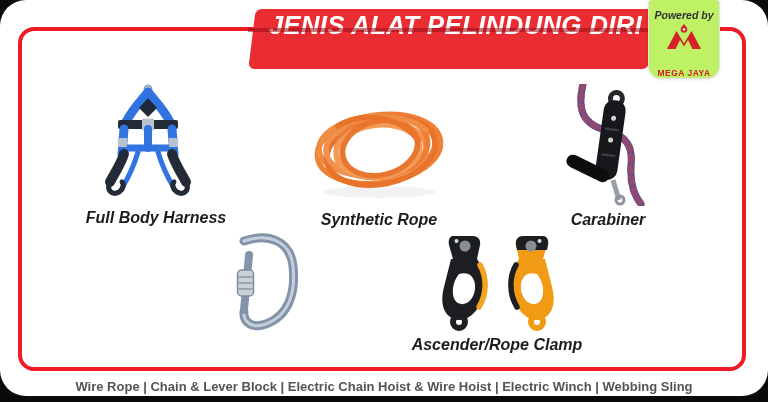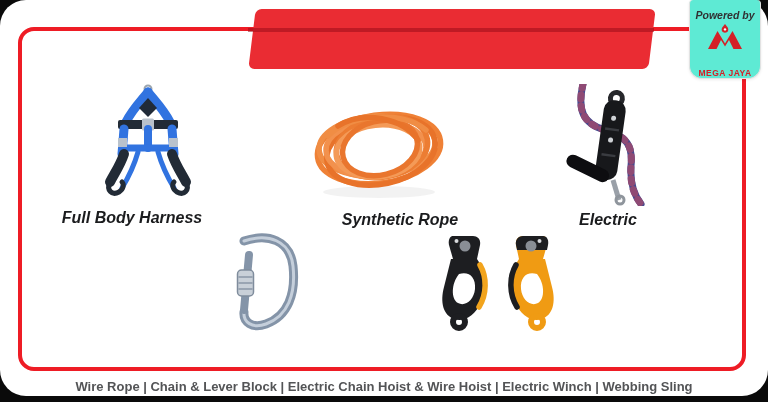--- a/index.html
+++ b/index.html
@@ -7,41 +7,42 @@
   .card{position:absolute;left:0;top:0;width:768px;height:396px;background:#ffffff;border-radius:26px;}
   .red-frame{position:absolute;left:18px;top:27px;width:728px;height:344px;
     border:4px solid #ee1c25;border-radius:16px;box-sizing:border-box;z-index:1;}
   .banner-bg{position:absolute;left:252px;top:9px;width:400px;height:60px;background:#ea2c33;
     border-radius:6px;transform:skewX(-7deg);z-index:2;}
   .banner-text{position:absolute;left:242px;top:9px;width:400px;height:60px;z-index:3;
     text-align:right;color:#ffffff;font-weight:800;font-style:italic;font-size:26px;
     line-height:30px;letter-spacing:0.2px;padding-top:1px;}
   .line-overlay{position:absolute;left:248px;top:28px;width:406px;height:4px;
     background:rgba(155,13,23,0.55);z-index:4;}
-  .badge{position:absolute;left:689px;top:0;width:70px;height:78px;background:#5eead4;
+  .badge{position:absolute;left:648px;top:0;width:70px;height:78px;background:#bef264;
     border:1px solid #e2e2e2;border-top:none;border-radius:4px 4px 13px 13px;z-index:5;
     box-shadow:0 1px 3px rgba(0,0,0,0.08);}
   .powered{margin-top:9px;text-align:center;font-style:italic;font-size:10.5px;color:#303032;font-weight:600;}
   .logo-wrap{text-align:center;margin-top:3px;line-height:0;}
   .brand{text-align:center;color:#d42027;font-weight:800;font-size:8.5px;letter-spacing:0.5px;margin-top:17px;}
   .fig{position:absolute;z-index:2;line-height:0;}
   .plabel{position:absolute;z-index:2;transform:translateX(-50%);font-weight:700;font-style:italic;
     font-size:16px;color:#1b1c1e;white-space:nowrap;}
   .footer{position:absolute;left:0;top:379px;width:768px;text-align:center;font-size:13px;
     font-weight:600;color:#535456;z-index:2;}
 </style>
 </head>
 <body>
 
 <div class="card">
 
   <div class="red-frame"></div>
 
   <div class="banner-bg"></div>
   <div class="banner-text">
+    <div>JENIS ALAT PELINDUNG DIRI</div>
   </div>
   <div class="line-overlay"></div>
 
   <div class="badge">
     <div class="powered">Powered by</div>
     <div class="logo-wrap">
       <svg width="40" height="27" viewBox="0 0 40 27">
         <path d="M20,0 c2.2,3 4,4.2 3,7 c-0.9,2.3 -5.1,2.3 -6,0 c-1,-2.8 0.8,-4 3,-7 z" fill="#d42027"></path>
         <circle cx="20" cy="5.4" r="1.2" fill="#ffffff"></circle>
         <path d="M3,25 L12.5,7 L20,19.5 L27.5,7 L37,25 L28.5,25 L24,16 L20,22.5 L16,16 L11.5,25 Z" fill="#d42027"></path>
@@ -67,60 +68,60 @@
         <rect x="87" y="56" width="9" height="9" fill="#b9c2cc" stroke="none"></rect>
         <path d="M42,72 C38,84 32,92 28,100" stroke="#222b36" stroke-width="10"></path>
         <path d="M90,72 C94,84 100,92 104,100" stroke="#222b36" stroke-width="10"></path>
         <path d="M56,70 C52,84 46,96 40,106" stroke="#3173e0" stroke-width="5"></path>
         <path d="M76,70 C80,84 86,96 92,106" stroke="#3173e0" stroke-width="5"></path>
         <path d="M28,100 c-4,8 2,14 9,10 c5,-3 5,-8 3,-10" stroke="#222b36" stroke-width="5"></path>
         <path d="M104,100 c4,8 -2,14 -9,10 c-5,-3 -5,-8 -3,-10" stroke="#222b36" stroke-width="5"></path>
       </g>
     </svg>
   </div>
-  <div class="plabel" style="left:132px;top:209px;">Full Body Harness</div>
+  <div class="plabel" style="left:156px;top:209px;">Full Body Harness</div>
 
   <div class="fig" style="left:308px;top:96px;">
     <svg width="142" height="104" viewBox="0 0 142 104">
       <ellipse cx="71" cy="96" rx="56" ry="6" fill="rgba(0,0,0,0.05)"></ellipse>
       <g fill="none" stroke-linecap="round">
         <ellipse cx="71" cy="53" rx="62" ry="34" stroke="#ef8136" stroke-width="5.5" transform="rotate(-8 71 53)"></ellipse>
         <ellipse cx="69" cy="50" rx="58" ry="30" stroke="#f08d44" stroke-width="5.5" transform="rotate(-4 69 50)"></ellipse>
         <ellipse cx="73" cy="55" rx="55" ry="33" stroke="#e8732a" stroke-width="5.5" transform="rotate(-12 73 55)"></ellipse>
         <ellipse cx="68" cy="53" rx="50" ry="28" stroke="#f2914d" stroke-width="5.5" transform="rotate(-2 68 53)"></ellipse>
         <ellipse cx="74" cy="51" rx="46" ry="30" stroke="#ec7d33" stroke-width="5.5" transform="rotate(-10 74 51)"></ellipse>
         <ellipse cx="70" cy="55" rx="42" ry="26" stroke="#f49a57" stroke-width="5.5" transform="rotate(-6 70 55)"></ellipse>
         <ellipse cx="72" cy="52" rx="38" ry="27" stroke="#e9762e" stroke-width="5.5" transform="rotate(-14 72 52)"></ellipse>
         <path d="M20,40 C40,18 95,14 118,34" stroke="#f08d44" stroke-width="5.5"></path>
         <path d="M30,30 C55,14 95,22 110,44" stroke="#e8732a" stroke-width="5.5"></path>
       </g>
     </svg>
   </div>
-  <div class="plabel" style="left:400px;top:211px;">Synthetic Rope</div>
+  <div class="plabel" style="left:379px;top:211px;">Synthetic Rope</div>
 
   <div class="fig" style="left:553px;top:84px;">
     <svg width="115" height="122" viewBox="0 0 115 122">
       <g fill="none" stroke-linecap="round">
         <path d="M30,0 C24,26 30,40 52,46 C74,52 80,62 78,82 C77,98 80,110 88,120" stroke="#474a8f" stroke-width="7"></path>
         <path d="M30,0 C24,26 30,40 52,46 C74,52 80,62 78,82 C77,98 80,110 88,120" stroke="#8f4a74" stroke-width="7" stroke-dasharray="4 7"></path>
       </g>
       <g transform="rotate(8 57 60)">
         <circle cx="57" cy="14" r="6" fill="none" stroke="#26272b" stroke-width="5"></circle>
         <rect x="46" y="16" width="22" height="80" rx="10" fill="#17181b"></rect>
         <circle cx="57" cy="34" r="2.5" fill="#cfd2d6"></circle>
         <circle cx="57" cy="56" r="2.5" fill="#cfd2d6"></circle>
         <rect x="50" y="44" width="14" height="2.5" fill="#3a3c41"></rect>
         <rect x="50" y="70" width="14" height="2.5" fill="#3a3c41"></rect>
       </g>
       <rect x="12" y="78" width="46" height="13" rx="6.5" fill="#0d0d10" transform="rotate(26 35 84)"></rect>
       <path d="M60,96 L66,116" stroke="#9aa0a8" stroke-width="5" fill="none"></path>
       <circle cx="67" cy="116" r="4" fill="none" stroke="#8f959c" stroke-width="3"></circle>
     </svg>
   </div>
-  <div class="plabel" style="left:608px;top:211px;">Electric</div>
+  <div class="plabel" style="left:608px;top:211px;">Carabiner</div>
 
   <div class="fig" style="left:216px;top:230px;">
     <svg width="92" height="104" viewBox="0 0 92 104">
       <g fill="none" stroke-linecap="round">
         <path d="M28,11 C52,3 74,10 77,36 C80,64 72,86 50,94 C36,99 27,92 28,82" stroke="#8494a8" stroke-width="9"></path>
         <path d="M28,11 C52,3 74,10 77,36 C80,64 72,86 50,94 C36,99 27,92 28,82" stroke="#c5cfdb" stroke-width="3"></path>
         <line x1="28" y1="80" x2="33" y2="25" stroke="#8494a8" stroke-width="8"></line>
         <rect x="21.5" y="40" width="16" height="26" rx="4" fill="#c9d0d8" stroke="#7f8c9c" stroke-width="1.5"></rect>
         <path d="M23,47 h13 M23,53 h13 M23,59 h13" stroke="#8a97a6" stroke-width="1.5"></path>
       </g>
@@ -145,16 +146,17 @@
         <path d="M18,4 h20 c5,0 8,4 7,9 l-1,5 h-30 l-1,-5 c-1,-5 1,-9 5,-9 z" fill="#1d1e21"></path>
         <circle cx="30" cy="14" r="5.5" fill="#898e95"></circle>
         <circle cx="21.5" cy="9" r="2" fill="#d8dadd"></circle>
         <path fill-rule="evenodd" fill="#f09b13" d="M16,27 h26 c9,12 11,30 4,44 c-6,12 -17,20 -27,16 c-11,-4 -14,-17 -10,-32 z
              M24,42 c10,-3 17,3 16,15 c-1,11 -10,18 -17,14 c-7,-4 -7,-19 1,-29 z"></path>
         <path d="M45,33 c7,12 7,29 -1,42" stroke="#1d1e21" stroke-width="5.5" fill="none" stroke-linecap="round"></path>
         <circle cx="24" cy="90" r="6" fill="none" stroke="#f09b13" stroke-width="6"></circle>
       </g>
     </svg>
   </div>
+  <div class="plabel" style="left:497px;top:336px;">Ascender/Rope Clamp</div>
 
   <div class="footer">Wire Rope | Chain &amp; Lever Block | Electric Chain Hoist &amp; Wire Hoist | Electric Winch | Webbing Sling</div>
 
 </div>
 
 </body></html>

